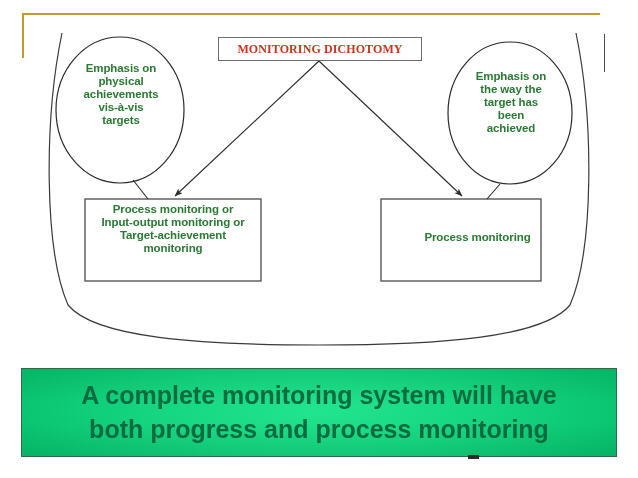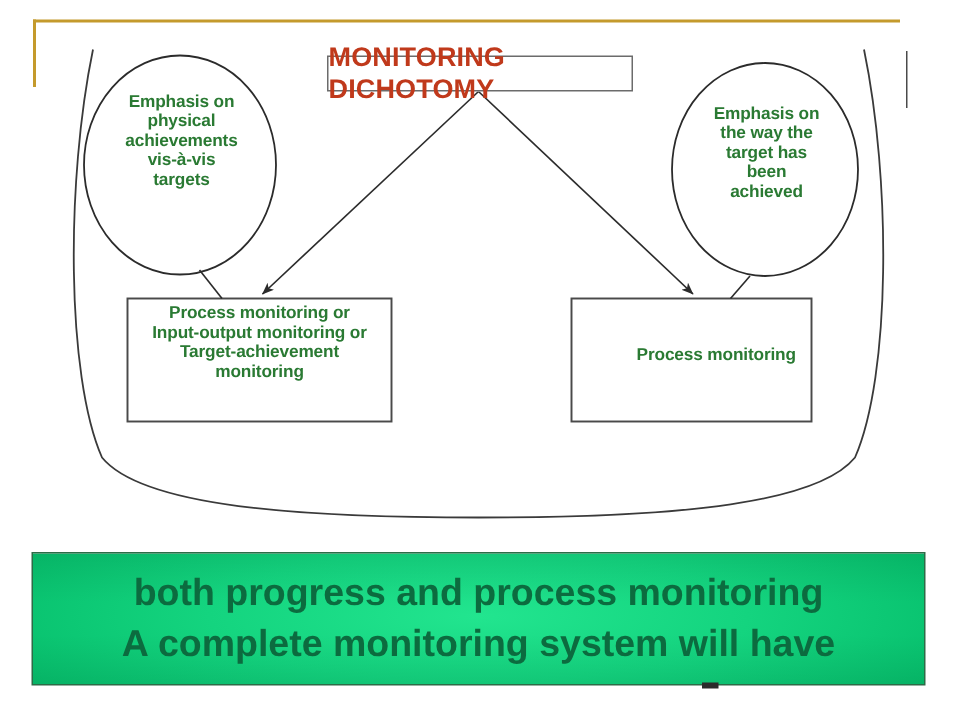--- a/index.html
+++ b/index.html
@@ -102,22 +102,23 @@
     border: 1px solid #6b6b6b;
     background: #ffffff;
     box-sizing: border-box;
     display: flex;
     align-items: center;
     justify-content: center;
   }
   #title-box .label {
     color: #c0391b;
     font-weight: bold;
-    font-size: 18px;
+    font-size: 12px;
     letter-spacing: 0.1px;
+    font-family: Liberation Serif, serif;
   }
 
   
   #banner {
     position: absolute;
     left: 21px;
     top: 368px;
     width: 596px;
     height: 89px;
     box-sizing: border-box;
@@ -212,19 +213,19 @@
 achieved</div>
 
   <div class="node-text" id="box-left-text">Process monitoring or
 Input-output monitoring or
 Target-achievement
 monitoring</div>
 
   <div class="node-text" id="box-right-text">Process monitoring</div>
 
   <div id="banner">
+    <div class="bline">A complete monitoring system will have</div>
     <div class="bline">both progress and process monitoring</div>
-    <div class="bline">A complete monitoring system will have</div>
   </div>
 
   <div class="artifact"></div>
 
 </div>
 
 </body></html>

